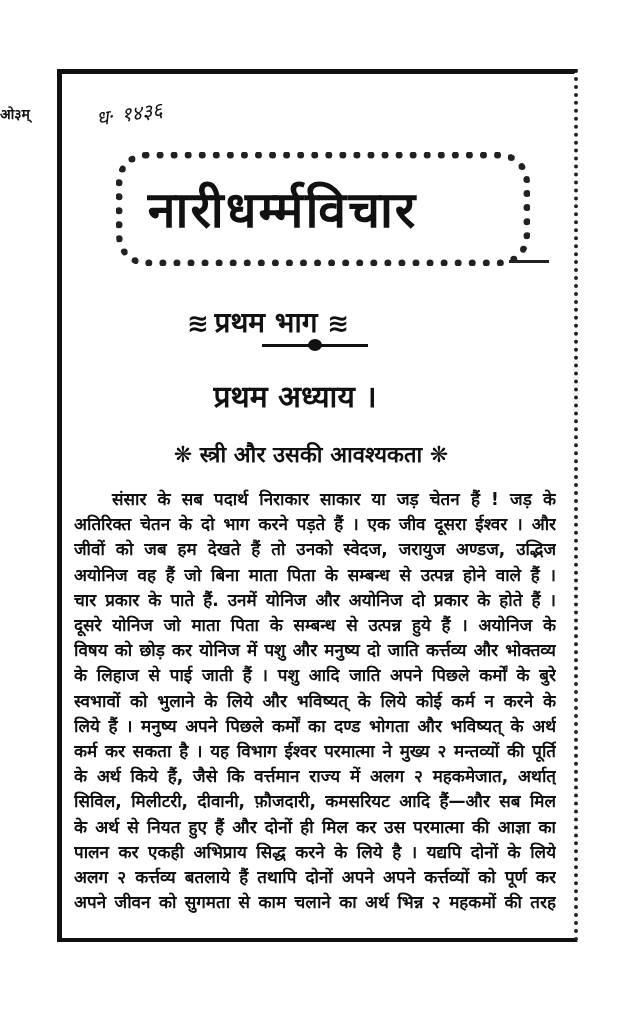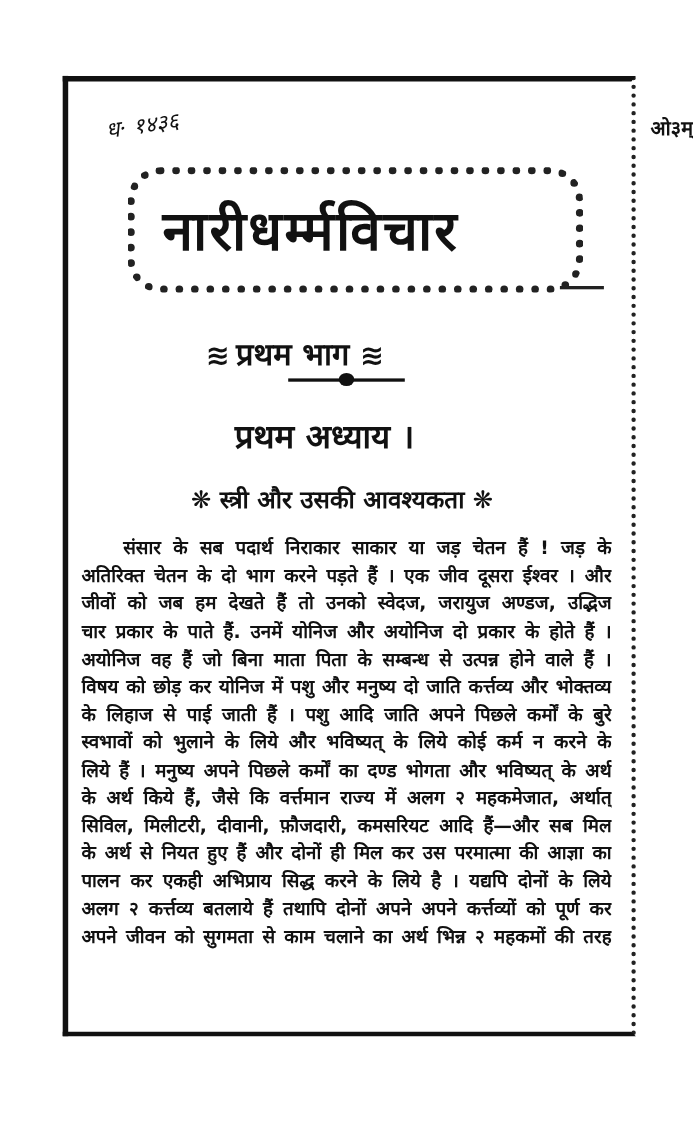--- a/index.html
+++ b/index.html
@@ -9,21 +9,21 @@
   }
   .page-frame {
     position:absolute; left:57px; top:69px; width:512px; height:864px;
     border-left:5px solid #111; border-top:5px solid #111; border-bottom:4px solid #111;
     border-right:4px dotted #222;
   }
   .handnote {
     position:absolute; left:96px; top:100px; font-family:"DejaVu Serif", serif;
     font-size:20px; font-style:italic; transform:rotate(-8deg); color:#111;
   }
-  .om { position:absolute; left:0; width:630px; top:104px; text-align:right; font-size:18px; font-weight:bold; }
+  .om { position:absolute; left:0; width:630px; top:104px; text-align:left; font-size:14px; font-weight:bold; }
   .title-box {
     position:absolute; left:116px; top:152px; width:400px; height:100px;
     border:7px dotted #222; border-radius:30px;
   }
   .title-box::after {
     content:""; position:absolute; right:-26px; bottom:-4px; width:40px; height:3px; background:#222;
   }
   .title {
     position:absolute; left:0; width:565px; top:180px; text-align:center;
     font-size:50px; font-weight:bold; letter-spacing:2px; line-height:60px;
@@ -72,25 +72,27 @@
 </div>
 
 <div class="chapter">प्रथम अध्याय ।</div>
 
 <div class="section-heading">❋ स्त्री और उसकी आवश्यकता ❋</div>
 
 <div class="body-text">
   <span class="line indent">संसार के सब पदार्थ निराकार साकार या जड़ चेतन हैं ! जड़ के</span>
   <span class="line">अतिरिक्त चेतन के दो भाग करने पड़ते हैं । एक जीव दूसरा ईश्वर । और</span>
   <span class="line">जीवों को जब हम देखते हैं तो उनको स्वेदज, जरायुज अण्डज, उद्भिज</span>
+  <span class="line">अयोनिज वह हैं जो बिना माता पिता के सम्बन्ध से उत्पन्न होने वाले हैं ।</span>
   <span class="line">चार प्रकार के पाते हैं. उनमें योनिज और अयोनिज दो प्रकार के होते हैं ।</span>
-  <span class="line">अयोनिज वह हैं जो बिना माता पिता के सम्बन्ध से उत्पन्न होने वाले हैं ।</span>
+  <span class="line">दूसरे योनिज जो माता पिता के सम्बन्ध से उत्पन्न हुये हैं । अयोनिज के</span>
   <span class="line">विषय को छोड़ कर योनिज में पशु और मनुष्य दो जाति कर्त्तव्य और भोक्तव्य</span>
   <span class="line">के लिहाज से पाई जाती हैं । पशु आदि जाति अपने पिछले कर्मों के बुरे</span>
   <span class="line">स्वभावों को भुलाने के लिये और भविष्यत् के लिये कोई कर्म न करने के</span>
   <span class="line">लिये हैं । मनुष्य अपने पिछले कर्मों का दण्ड भोगता और भविष्यत् के अर्थ</span>
+  <span class="line">कर्म कर सकता है । यह विभाग ईश्वर परमात्मा ने मुख्य २ मन्तव्यों की पूर्ति</span>
   <span class="line">के अर्थ किये हैं, जैसे कि वर्त्तमान राज्य में अलग २ महकमेजात, अर्थात्</span>
   <span class="line">सिविल, मिलीटरी, दीवानी, फ़ौजदारी, कमसरियट आदि हैं—और सब मिल</span>
   <span class="line">के अर्थ से नियत हुए हैं और दोनों ही मिल कर उस परमात्मा की आज्ञा का</span>
   <span class="line">पालन कर एकही अभिप्राय सिद्ध करने के लिये है । यद्यपि दोनों के लिये</span>
   <span class="line">अलग २ कर्त्तव्य बतलाये हैं तथापि दोनों अपने अपने कर्त्तव्यों को पूर्ण कर</span>
   <span class="line">अपने जीवन को सुगमता से काम चलाने का अर्थ भिन्न २ महकमों की तरह</span>
 </div>
 
 </body></html>

